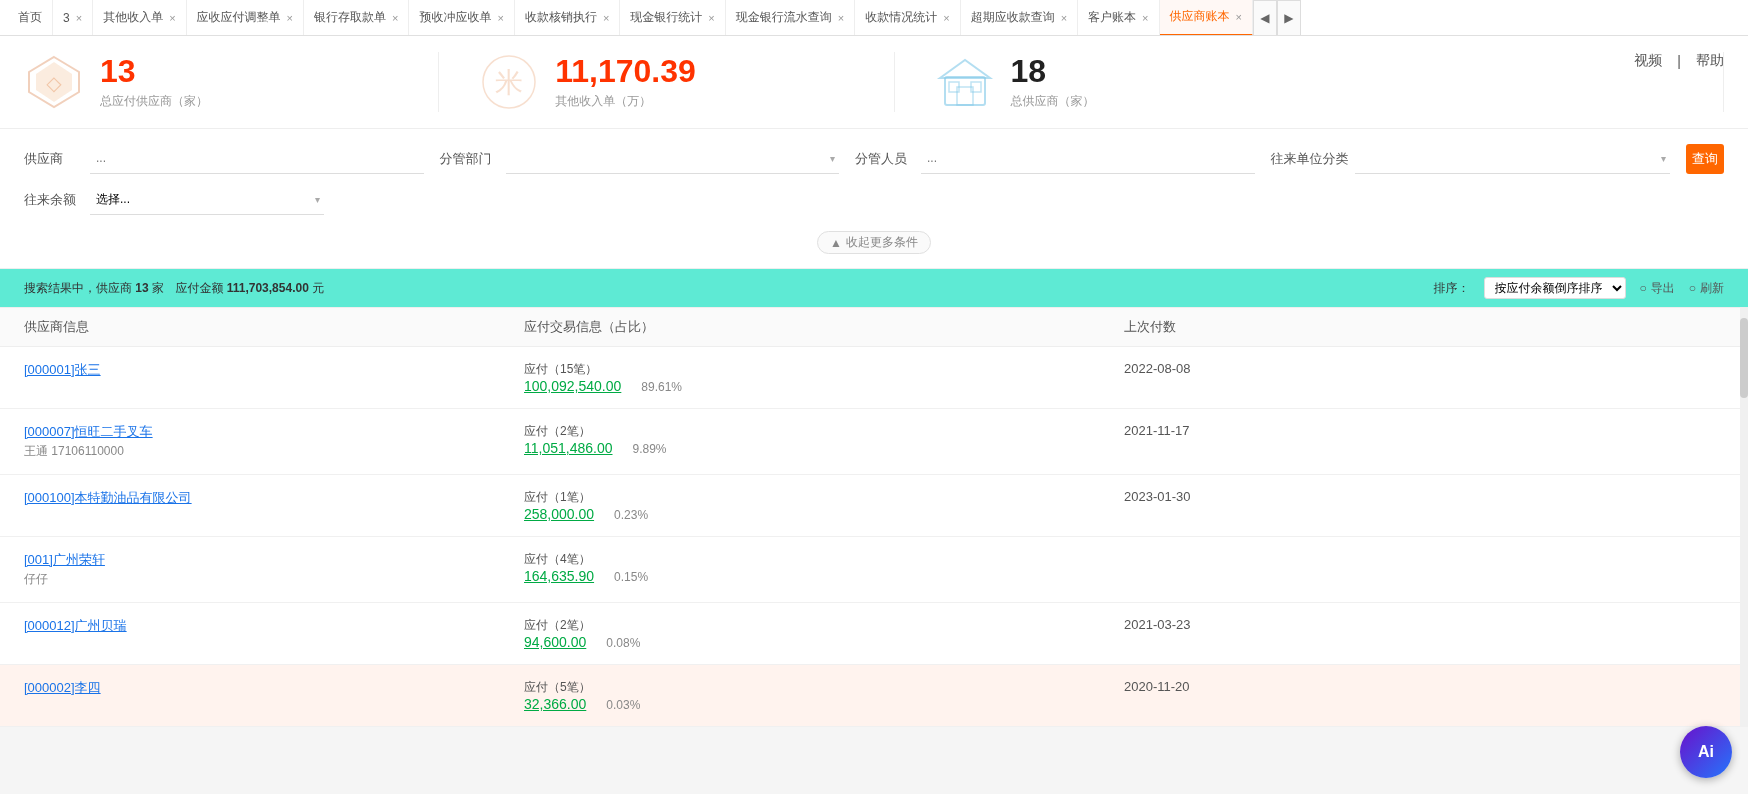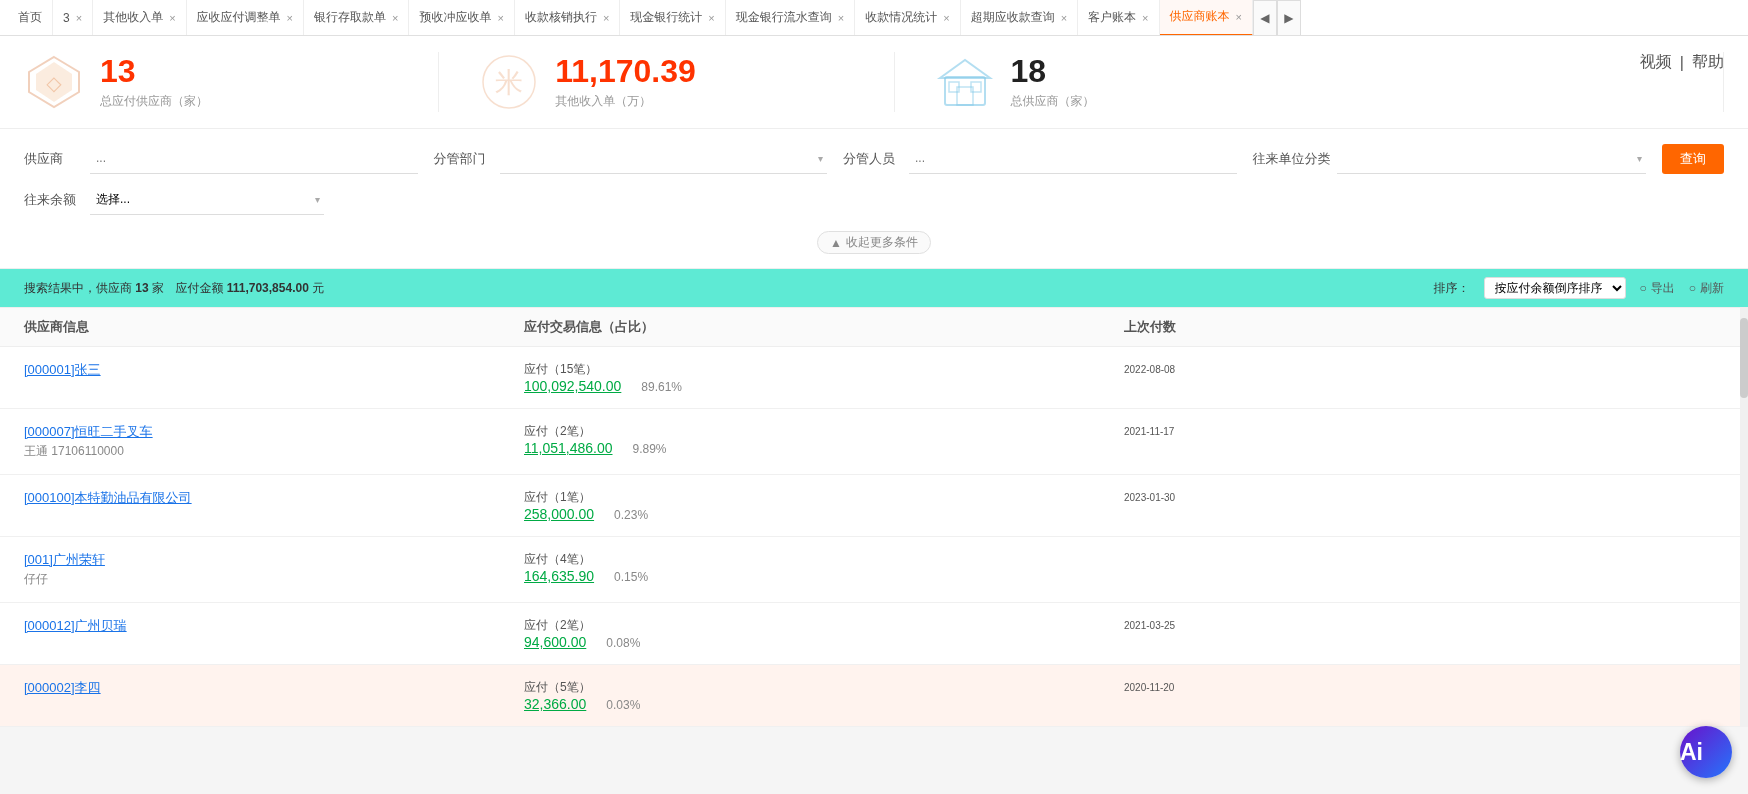--- a/index.html
+++ b/index.html
@@ -85,25 +85,25 @@
     }
     .stat-label {
       font-size: 12px;
       color: #999;
       margin-top: 6px;
     }
     .header-links {
       position: absolute;
       right: 24px;
       top: 16px;
-      font-size: 16px;
+      font-size: 14px;
       color: #666;
       display: flex;
       align-items: center;
-      gap: 8px;
+      gap: 15px;
       text-align: right;
     }
     .header-links span { cursor: pointer; color: #555; }
 
     
     .filter-area {
       background: #fff;
       padding: 14px 24px;
       border-bottom: 1px solid #eee;
     }
@@ -159,21 +159,21 @@
       position: absolute;
       right: 4px;
       color: #aaa;
       pointer-events: none;
       font-size: 10px;
     }
     .btn-query {
       background: #ff6600;
       color: #fff;
       border: none;
-      padding: 6px 18px;
+      padding: 6px 6px;
       border-radius: 3px;
       cursor: pointer;
       font-size: 13px;
       white-space: nowrap;
     }
     .collapse-btn {
       display: flex;
       align-items: center;
       justify-content: center;
       width: 100%;
@@ -234,21 +234,21 @@
       margin: 0;
     }
     .table-header {
       display: grid;
       grid-template-columns: 500px 600px 1fr;
       background: #fafafa;
       border-bottom: 1px solid #eee;
       padding: 10px 24px;
       font-size: 13px;
       color: #555;
-      font-weight: 700;
+      font-weight: 400;
     }
     .table-row {
       display: grid;
       grid-template-columns: 500px 600px 1fr;
       border-bottom: 1px solid #f0f0f0;
       padding: 14px 24px;
       font-size: 13px;
       align-items: start;
     }
     .table-row.highlighted { background: #fff3ee; }
@@ -266,21 +266,21 @@
     .tx-label { font-size: 12px; color: #555; }
     .tx-amount {
       color: #00aa44;
       font-size: 14px;
       font-weight: 500;
       text-decoration: underline;
       cursor: pointer;
     }
     .tx-pct { font-size: 12px; color: #888; margin-left: 16px; }
     .tx-row { display: flex; align-items: baseline; gap: 4px; }
-    .last-pay { font-size: 10px; color: #555; }
+    .last-pay { font-size: 13px; color: #555; }
 
     
     .table-container {
       background: #fff;
       min-height: 400px;
       position: relative;
     }
     .scrollbar-right {
       position: absolute;
       right: 0;
@@ -303,22 +303,22 @@
       position: fixed;
       right: 16px;
       bottom: 16px;
       background: linear-gradient(135deg, #6a11cb, #2575fc);
       color: #fff;
       border-radius: 50%;
       width: 52px;
       height: 52px;
       display: flex;
       align-items: center;
-      justify-content: flex-start;
-      font-size: 23px;
+      justify-content: center;
+      font-size: 16px;
       font-weight: bold;
       cursor: pointer;
       box-shadow: 0 2px 8px rgba(0,0,0,0.3);
     }
   </style>
 </head>
 <body>
 
 <div class="top-nav">
   <div class="nav-tab">
@@ -590,21 +590,21 @@
         <span class="supplier-name">[000012]广州贝瑞</span>
       </div>
       <div>
         <div class="tx-label">应付（2笔）</div>
         <div class="tx-row">
           <span class="tx-amount">94,600.00</span>
           <span class="tx-pct">0.08%</span>
         </div>
       </div>
       <div>
-        <span class="last-pay">2021-03-25</span>
+        <span class="last-pay">2021-03-23</span>
       </div>
     </div>
 
     <div class="table-row highlighted">
       <div>
         <span class="supplier-name">[000002]李四</span>
       </div>
       <div>
         <div class="tx-label">应付（5笔）</div>
         <div class="tx-row">

